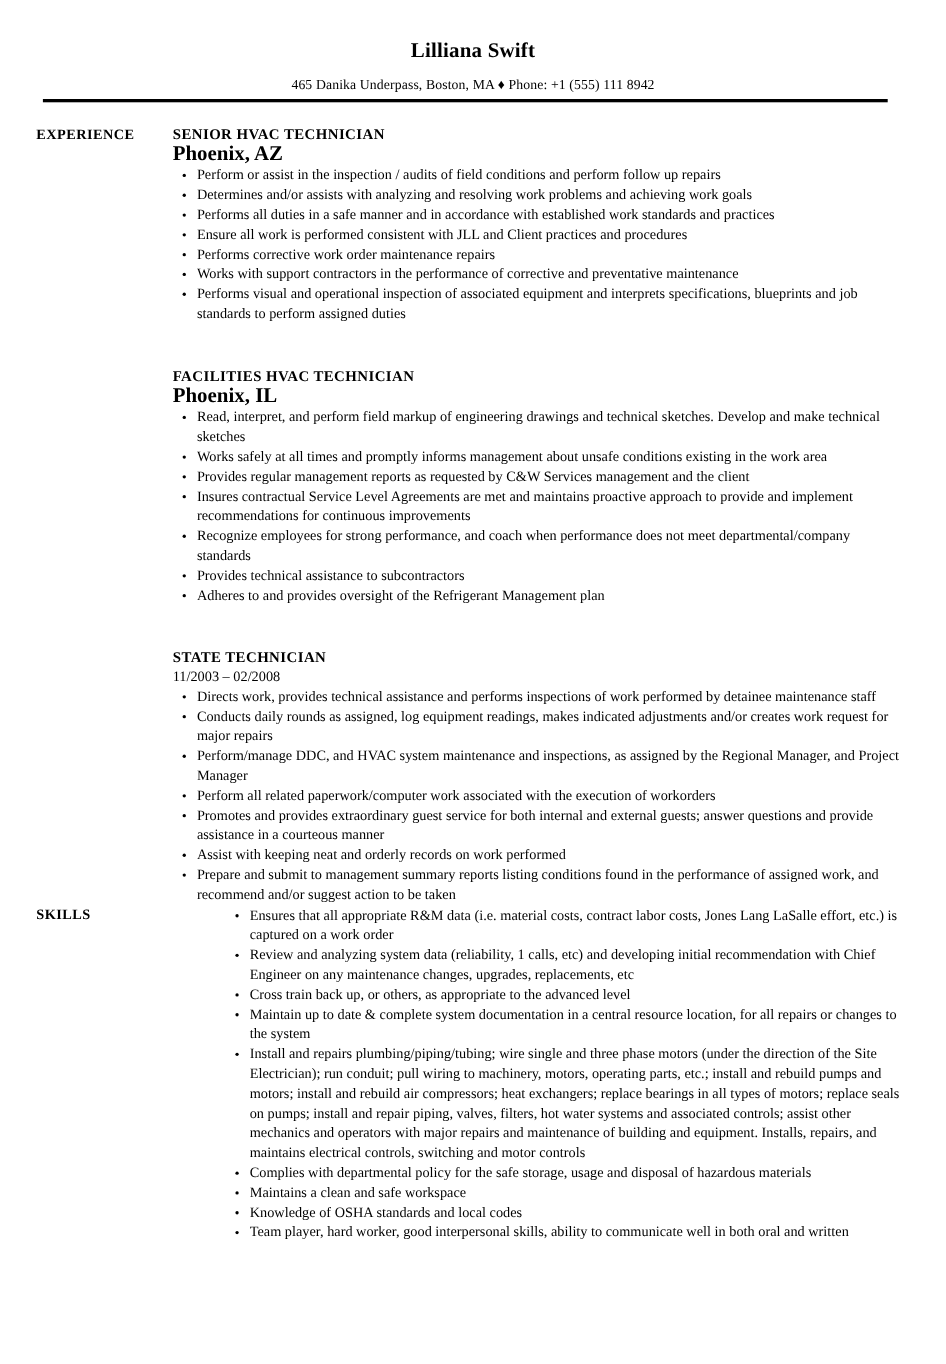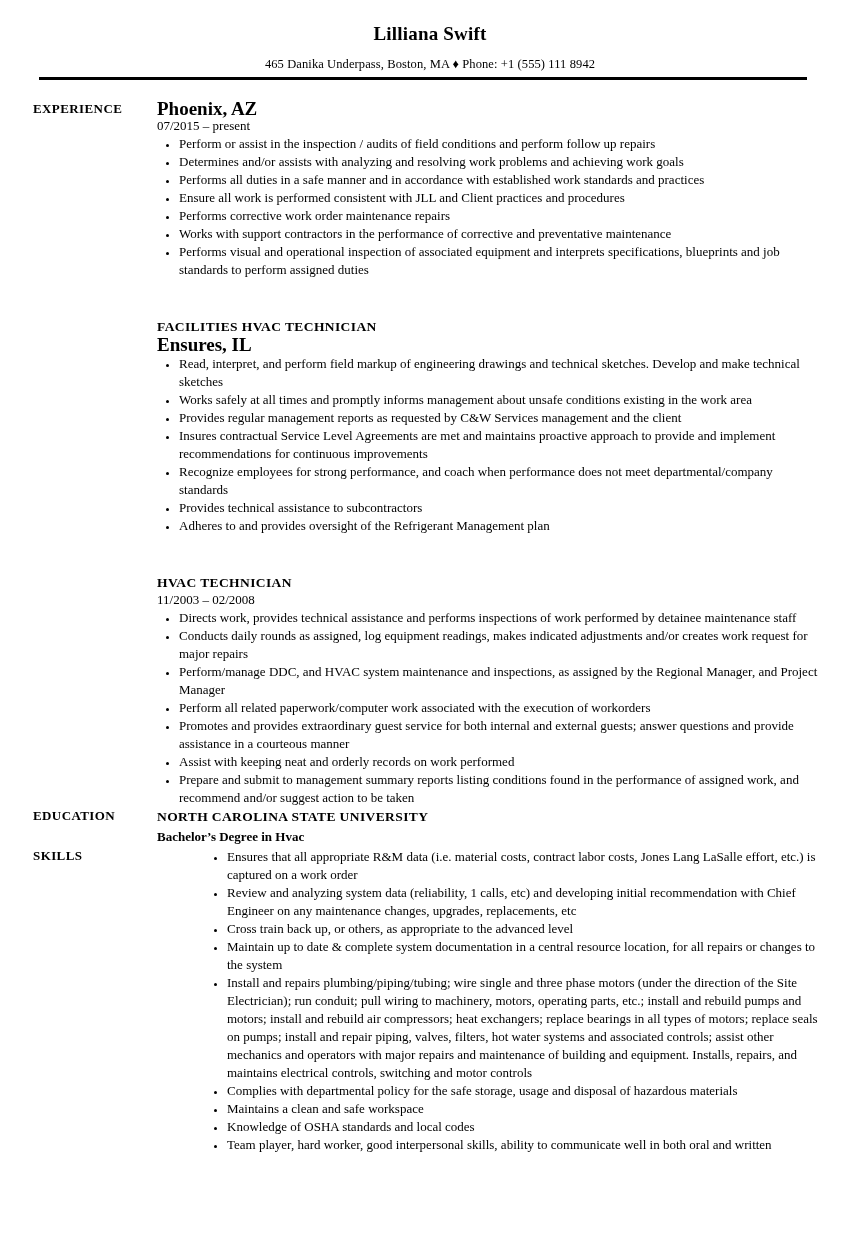--- a/index.html
+++ b/index.html
@@ -6,21 +6,21 @@
   body {
     width: 860px; height: 1240px;
     background: #ffffff;
     color: #000000;
     font-family: "Liberation Serif", "DejaVu Serif", serif;
     overflow: hidden;
   }
   .page { width: 860px; height: 1240px; overflow: hidden; }
 
   
-  .resume-header { text-align: center; padding-top: 23px; }
+  .resume-header { text-align: center; padding-top: 36px; }
   .name {
     font-size: 19px; font-weight: bold; line-height: 21px;
     letter-spacing: 0.2px;
   }
   .contact {
     font-size: 12.5px; font-weight: normal; line-height: 16px;
     margin-top: 12px; letter-spacing: 0.1px;
   }
   .rule {
     height: 3px; background: #000;
@@ -79,71 +79,64 @@
     <div class="rule"></div>
   </div>
 
   <div class="sections">
 
     <div class="section section-experience">
       <div class="section-label">EXPERIENCE</div>
       <div class="section-content">
 
         <div class="job">
+          <div class="job-title">SENIOR HVAC TECHNICIAN</div>
           <div class="job-location">Phoenix, AZ</div>
-          <div class="job-dates">07/2015 – present</div>
           <ul class="bullets">
               <li>Perform or assist in the inspection / audits of field conditions and perform follow up repairs</li>
               <li>Determines and/or assists with analyzing and resolving work problems and achieving work goals</li>
               <li>Performs all duties in a safe manner and in accordance with established work standards and practices</li>
               <li>Ensure all work is performed consistent with JLL and Client practices and procedures</li>
               <li>Performs corrective work order maintenance repairs</li>
               <li>Works with support contractors in the performance of corrective and preventative maintenance</li>
               <li>Performs visual and operational inspection of associated equipment and interprets specifications, blueprints and job standards to perform assigned duties</li>
             </ul>
         </div>
 
         <div class="job">
           <div class="job-title">FACILITIES HVAC TECHNICIAN</div>
-          <div class="job-location">Ensures, IL</div>
+          <div class="job-location">Phoenix, IL</div>
           <ul class="bullets">
               <li>Read, interpret, and perform field markup of engineering drawings and technical sketches. Develop and make technical sketches</li>
               <li>Works safely at all times and promptly informs management about unsafe conditions existing in the work area</li>
               <li>Provides regular management reports as requested by C&amp;W Services management and the client</li>
               <li>Insures contractual Service Level Agreements are met and maintains proactive approach to provide and implement recommendations for continuous improvements</li>
               <li>Recognize employees for strong performance, and coach when performance does not meet departmental/company standards</li>
               <li>Provides technical assistance to subcontractors</li>
               <li>Adheres to and provides oversight of the Refrigerant Management plan</li>
             </ul>
         </div>
 
         <div class="job">
-          <div class="job-title">HVAC TECHNICIAN</div>
+          <div class="job-title">STATE TECHNICIAN</div>
           <div class="job-dates">11/2003 – 02/2008</div>
           <ul class="bullets">
               <li>Directs work, provides technical assistance and performs inspections of work performed by detainee maintenance staff</li>
               <li>Conducts daily rounds as assigned, log equipment readings, makes indicated adjustments and/or creates work request for major repairs</li>
               <li>Perform/manage DDC, and HVAC system maintenance and inspections, as assigned by the Regional Manager, and Project Manager</li>
               <li>Perform all related paperwork/computer work associated with the execution of workorders</li>
               <li>Promotes and provides extraordinary guest service for both internal and external guests; answer questions and provide assistance in a courteous manner</li>
               <li>Assist with keeping neat and orderly records on work performed</li>
               <li>Prepare and submit to management summary reports listing conditions found in the performance of assigned work, and recommend and/or suggest action to be taken</li>
             </ul>
         </div>
 
       </div>
     </div>
 
-    <div class="section section-education">
-      <div class="section-label">EDUCATION</div>
-      <div class="section-content">
-        <div class="edu-school">NORTH CAROLINA STATE UNIVERSITY</div>
-        <div class="edu-degree">Bachelor’s Degree in Hvac</div>
-      </div>
-    </div>
 
     <div class="section section-skills">
       <div class="section-label">SKILLS</div>
       <div class="section-content">
         <ul class="bullets">
             <li>Ensures that all appropriate R&amp;M data (i.e. material costs, contract labor costs, Jones Lang LaSalle effort, etc.) is captured on a work order</li>
             <li>Review and analyzing system data (reliability, 1 calls, etc) and developing initial recommendation with Chief Engineer on any maintenance changes, upgrades, replacements, etc</li>
             <li>Cross train back up, or others, as appropriate to the advanced level</li>
             <li>Maintain up to date &amp; complete system documentation in a central resource location, for all repairs or changes to the system</li>
             <li>Install and repairs plumbing/piping/tubing; wire single and three phase motors (under the direction of the Site Electrician); run conduit; pull wiring to machinery, motors, operating parts, etc.; install and rebuild pumps and motors; install and rebuild air compressors; heat exchangers; replace bearings in all types of motors; replace seals on pumps; install and repair piping, valves, filters, hot water systems and associated controls; assist other mechanics and operators with major repairs and maintenance of building and equipment. Installs, repairs, and maintains electrical controls, switching and motor controls</li>

